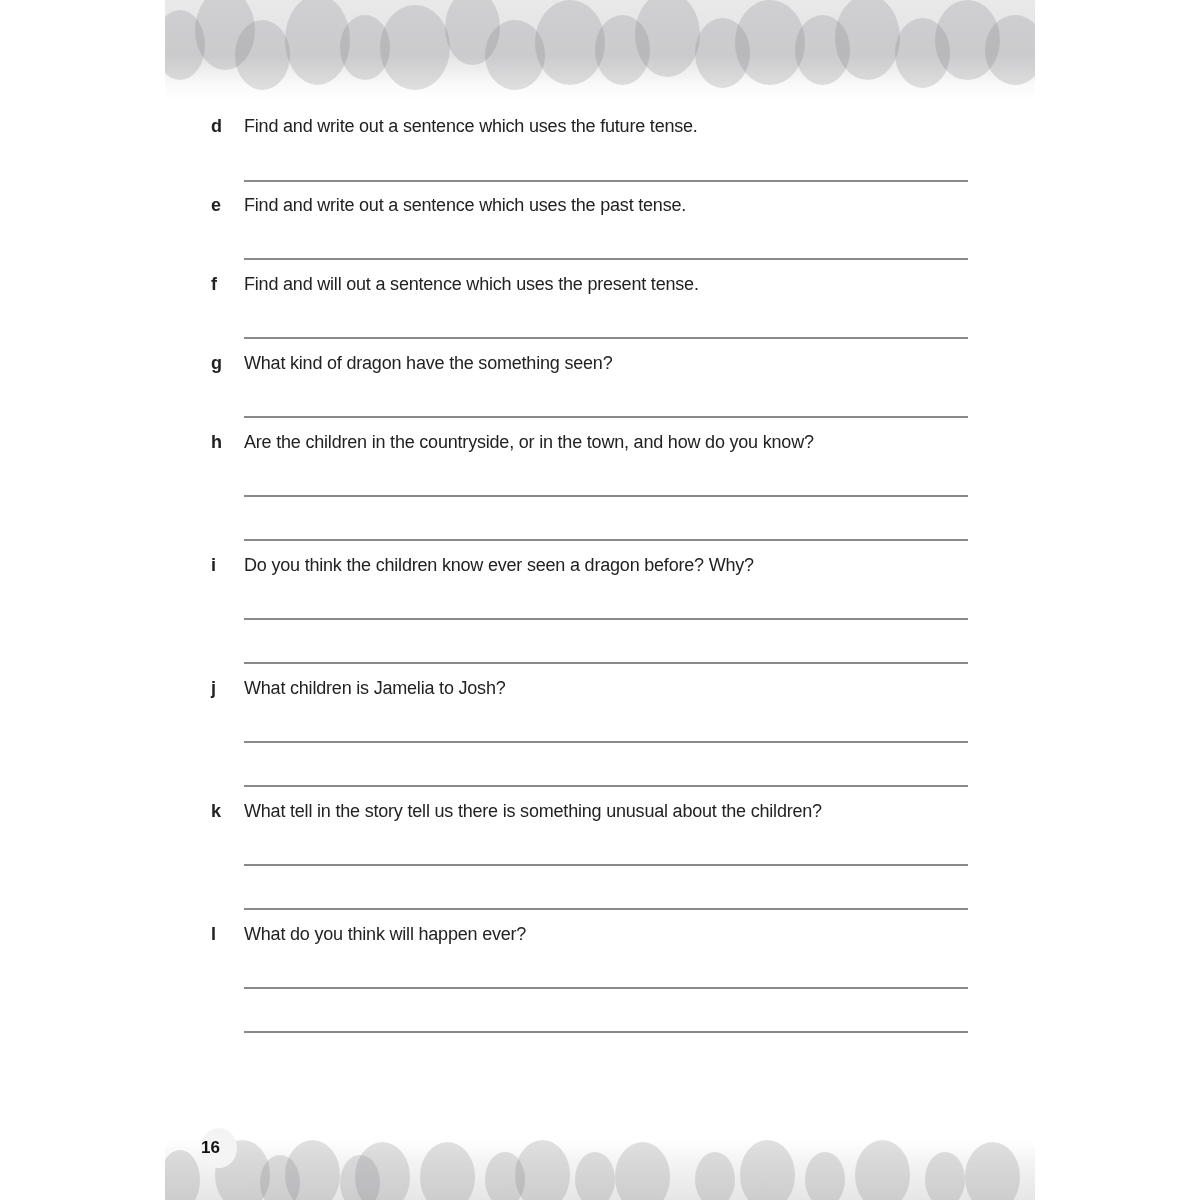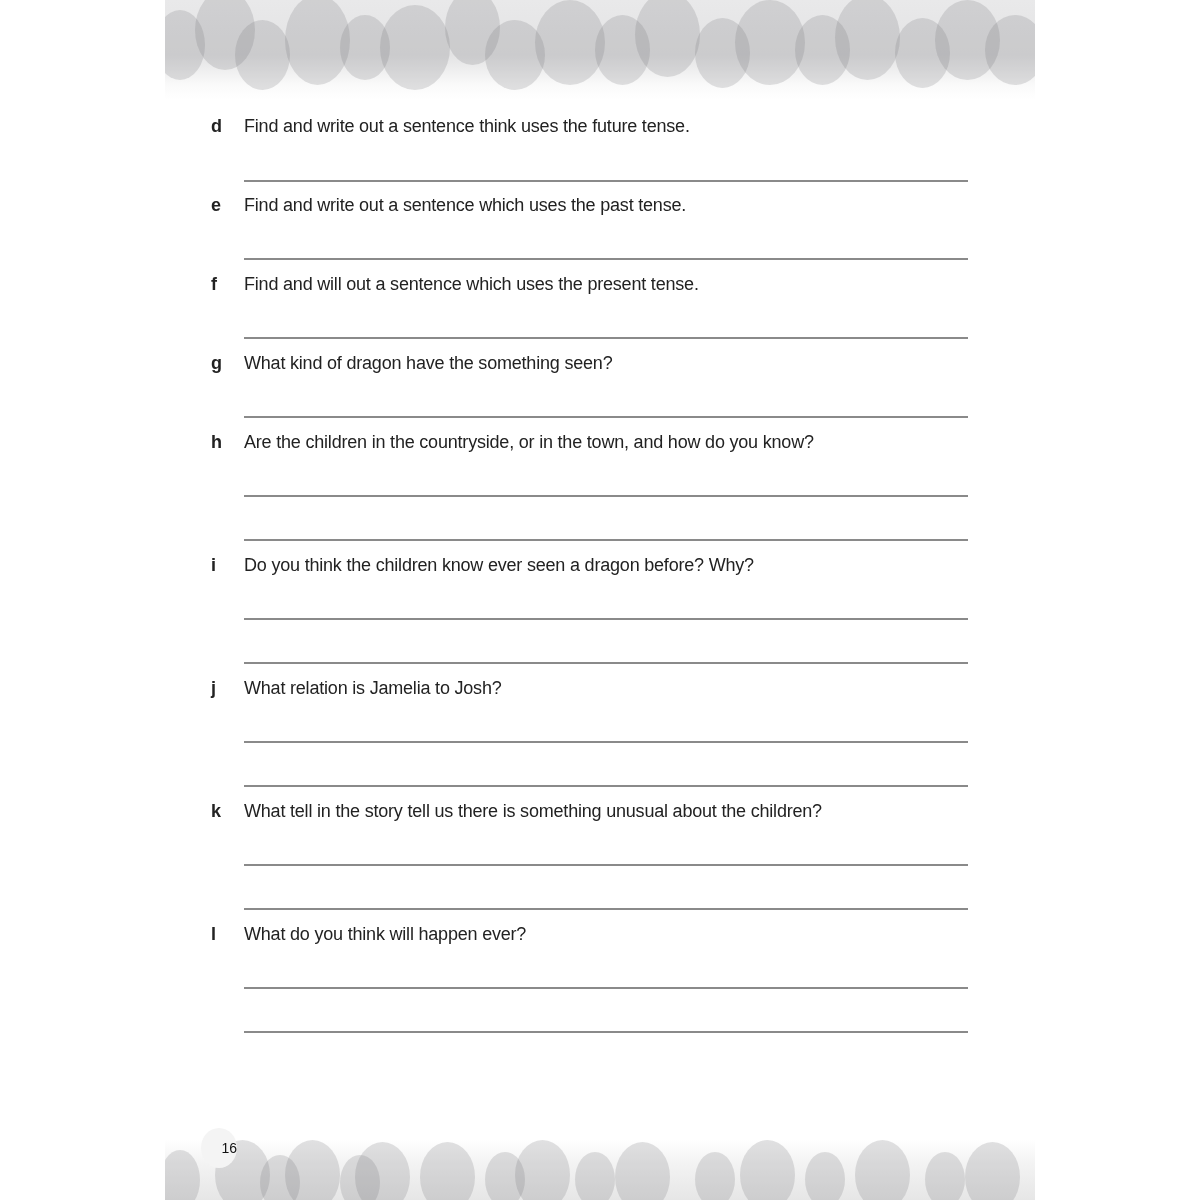--- a/index.html
+++ b/index.html
@@ -6,21 +6,21 @@
   body { width: 1200px; height: 1200px; position: relative; overflow: hidden; font-family: "Liberation Sans", sans-serif; }
   .page { position: absolute; left: 165px; top: 0; width: 870px; height: 1200px; background: #ffffff; overflow: hidden; }
   .bubbles { position: absolute; left: 0; width: 870px; overflow: hidden; }
   .bubbles.top { top: 0; height: 100px; background: linear-gradient(#e9e9ea 0%, #e3e3e4 55%, #fafafa 85%, #ffffff 100%); }
   .bubbles.bottom { bottom: 0; height: 60px; background: linear-gradient(#ffffff 0%, #f3f3f3 40%, #e6e6e6 100%); }
   .bub { position: absolute; border-radius: 50%; background: rgba(120,120,125,0.22); }
   .q { position: absolute; left: 0; width: 870px; }
   .q-letter { position: absolute; left: 46px; font-weight: bold; font-size: 18px; color: #222; }
   .q-text { position: absolute; left: 79px; font-size: 18px; color: #222; letter-spacing: -0.2px; white-space: nowrap; }
   .answer-line { position: absolute; left: 244px; width: 724px; height: 0; border-top: 2px solid #8a8a8a; }
-  .page-num { position: absolute; left: 36px; top: 1128px; width: 36px; height: 40px; border-radius: 50%; background: #f4f4f4; font-weight: normal; font-size: 14px; color: #111; text-align: right; line-height: 40px; }
+  .page-num { position: absolute; left: 36px; top: 1128px; width: 36px; height: 40px; border-radius: 50%; background: #f4f4f4; font-weight: bold; font-size: 17px; color: #111; text-align: left; line-height: 40px; }
 </style>
 </head>
 <body>
 
 <div class="page">
 
   <div class="bubbles top">
     <div class="bub" style="left:-10px;top:10px;width:50px;height:70px;"></div>
     <div class="bub" style="left:30px;top:-10px;width:60px;height:80px;"></div>
     <div class="bub" style="left:70px;top:20px;width:55px;height:70px;"></div>
@@ -36,21 +36,21 @@
     <div class="bub" style="left:570px;top:0px;width:70px;height:85px;"></div>
     <div class="bub" style="left:630px;top:15px;width:55px;height:70px;"></div>
     <div class="bub" style="left:670px;top:-5px;width:65px;height:85px;"></div>
     <div class="bub" style="left:730px;top:18px;width:55px;height:70px;"></div>
     <div class="bub" style="left:770px;top:0px;width:65px;height:80px;"></div>
     <div class="bub" style="left:820px;top:15px;width:60px;height:70px;"></div>
   </div>
 
   <div class="q" style="top:116px;">
     <span class="q-letter">d</span>
-    <span class="q-text">Find and write out a sentence think uses the future tense.</span>
+    <span class="q-text">Find and write out a sentence which uses the future tense.</span>
   </div>
   <div class="q" style="top:195px;">
     <span class="q-letter">e</span>
     <span class="q-text">Find and write out a sentence which uses the past tense.</span>
   </div>
   <div class="q" style="top:274px;">
     <span class="q-letter">f</span>
     <span class="q-text">Find and will out a sentence which uses the present tense.</span>
   </div>
   <div class="q" style="top:353px;">
@@ -60,21 +60,21 @@
   <div class="q" style="top:432px;">
     <span class="q-letter">h</span>
     <span class="q-text">Are the children in the countryside, or in the town, and how do you know?</span>
   </div>
   <div class="q" style="top:555px;">
     <span class="q-letter">i</span>
     <span class="q-text">Do you think the children know ever seen a dragon before? Why?</span>
   </div>
   <div class="q" style="top:678px;">
     <span class="q-letter">j</span>
-    <span class="q-text">What relation is Jamelia to Josh?</span>
+    <span class="q-text">What children is Jamelia to Josh?</span>
   </div>
   <div class="q" style="top:801px;">
     <span class="q-letter">k</span>
     <span class="q-text">What tell in the story tell us there is something unusual about the children?</span>
   </div>
   <div class="q" style="top:924px;">
     <span class="q-letter">l</span>
     <span class="q-text">What do you think will happen ever?</span>
   </div>
 

